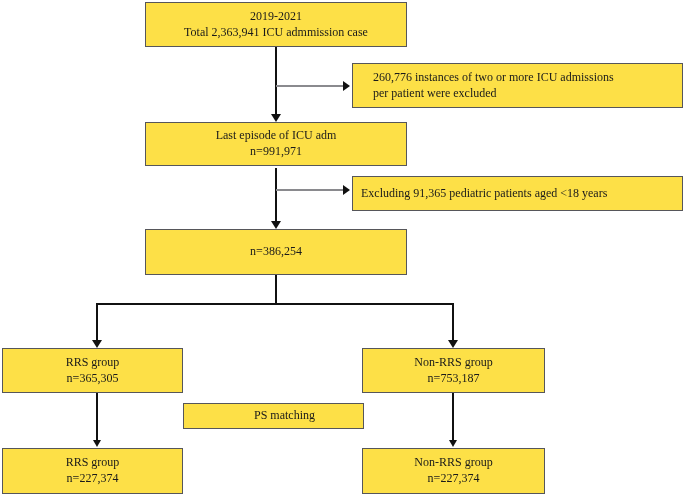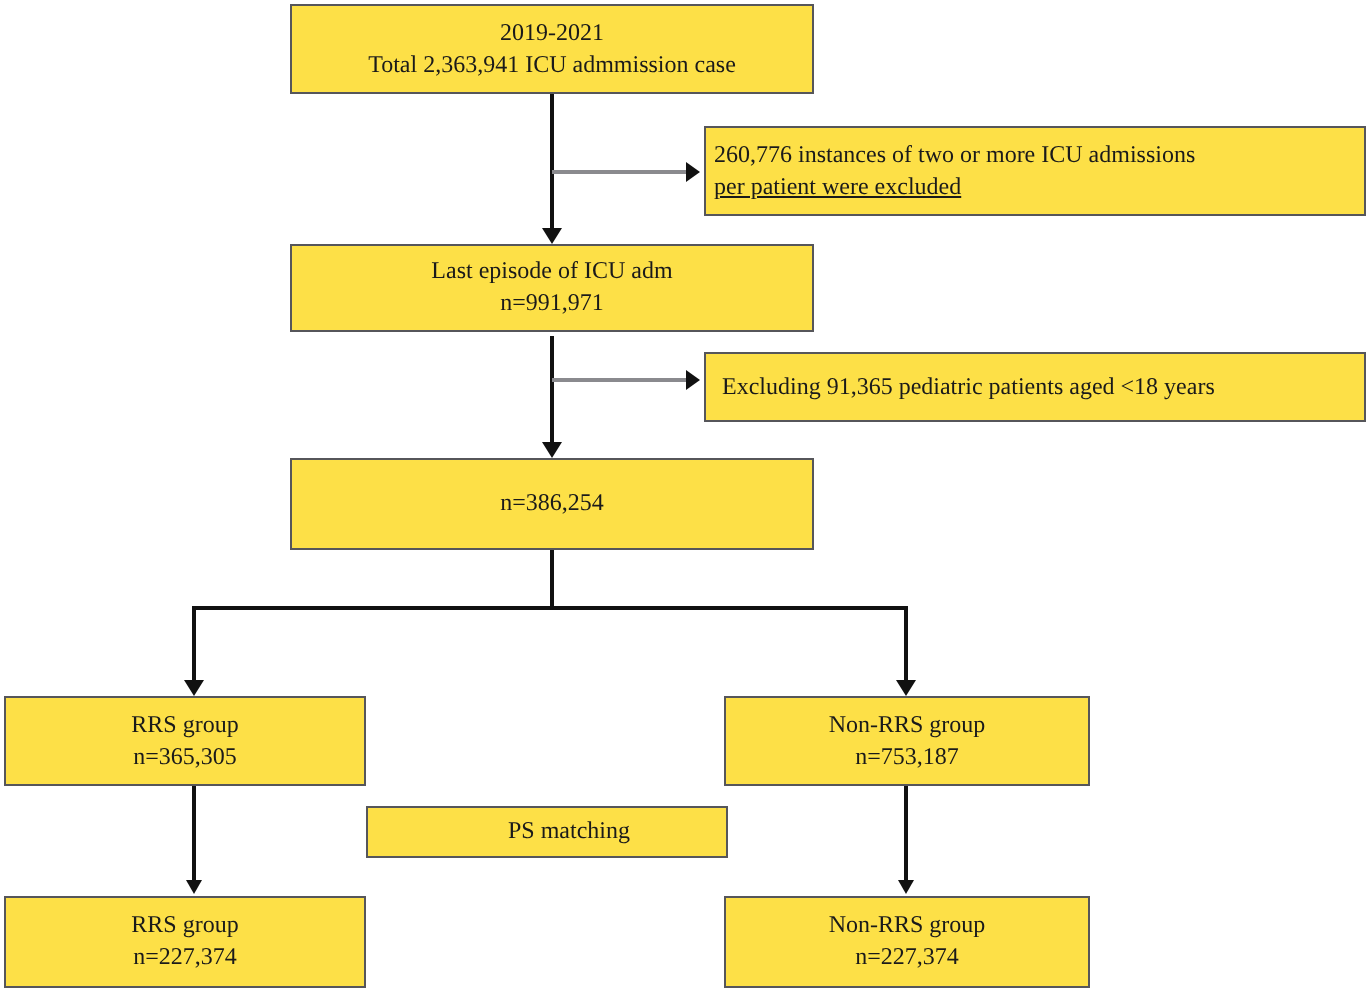--- a/index.html
+++ b/index.html
@@ -31,32 +31,31 @@
     z-index: 3;
   }
   .node .line {
     display: block;
     white-space: nowrap;
   }
   .node.left-align {
     align-items: stretch;
     text-align: justify;
     text-align-last: left;
-    padding: 4px 7px 4px 4px;
+    padding: 4px 7px 4px 20px;
     justify-content: center;
   }
   .node.left-align .line {
     white-space: normal;
     text-align: justify;
     text-align-last: left;
   }
   .node.left-align .line.last {
     text-align: left;
     text-align-last: left;
-    text-decoration: underline;
   }
   .node.single-line {
     align-items: flex-start;
     text-align: left;
     padding: 4px 8px;
   }
 
   
   .conn {
     position: absolute;

